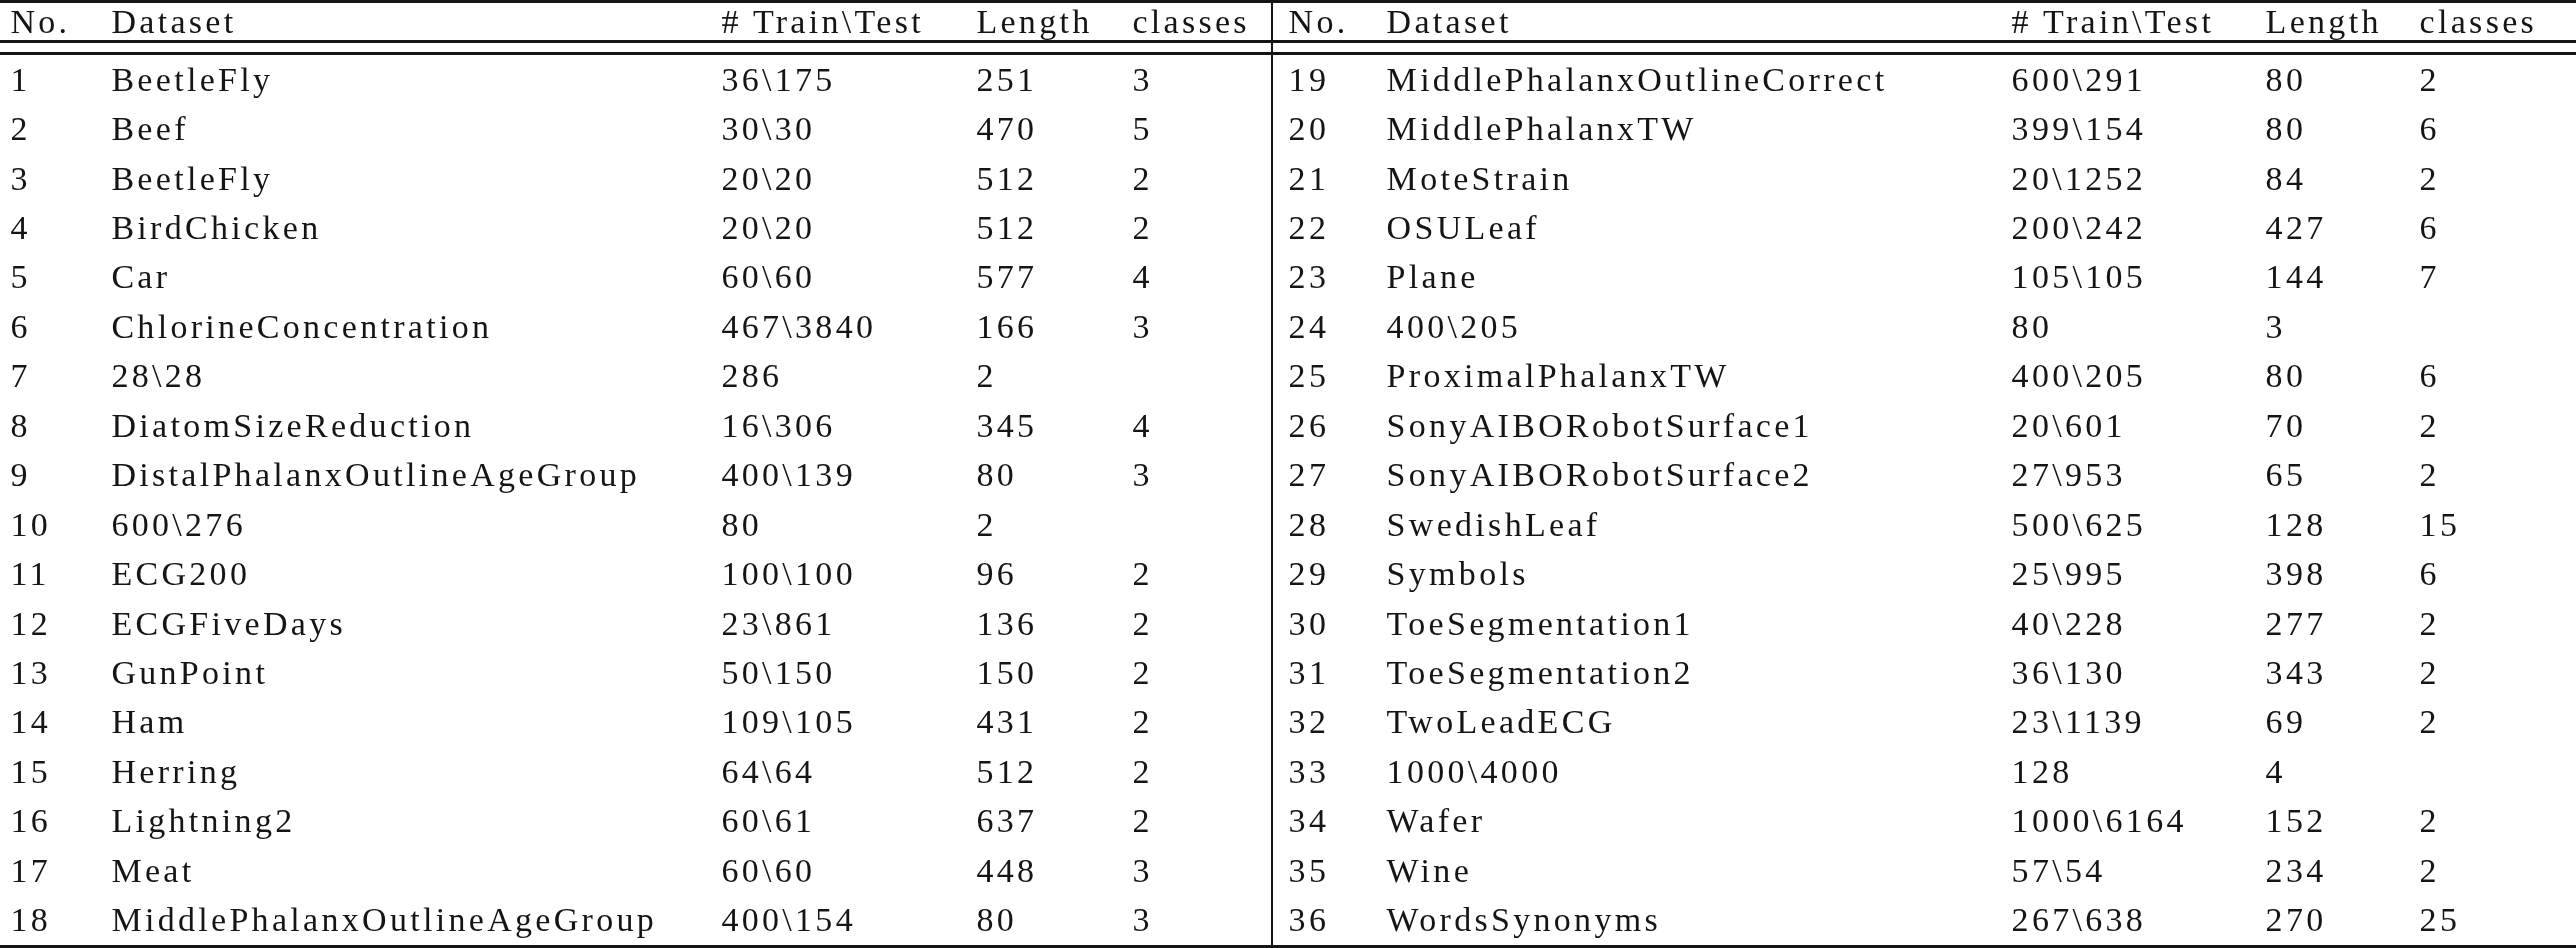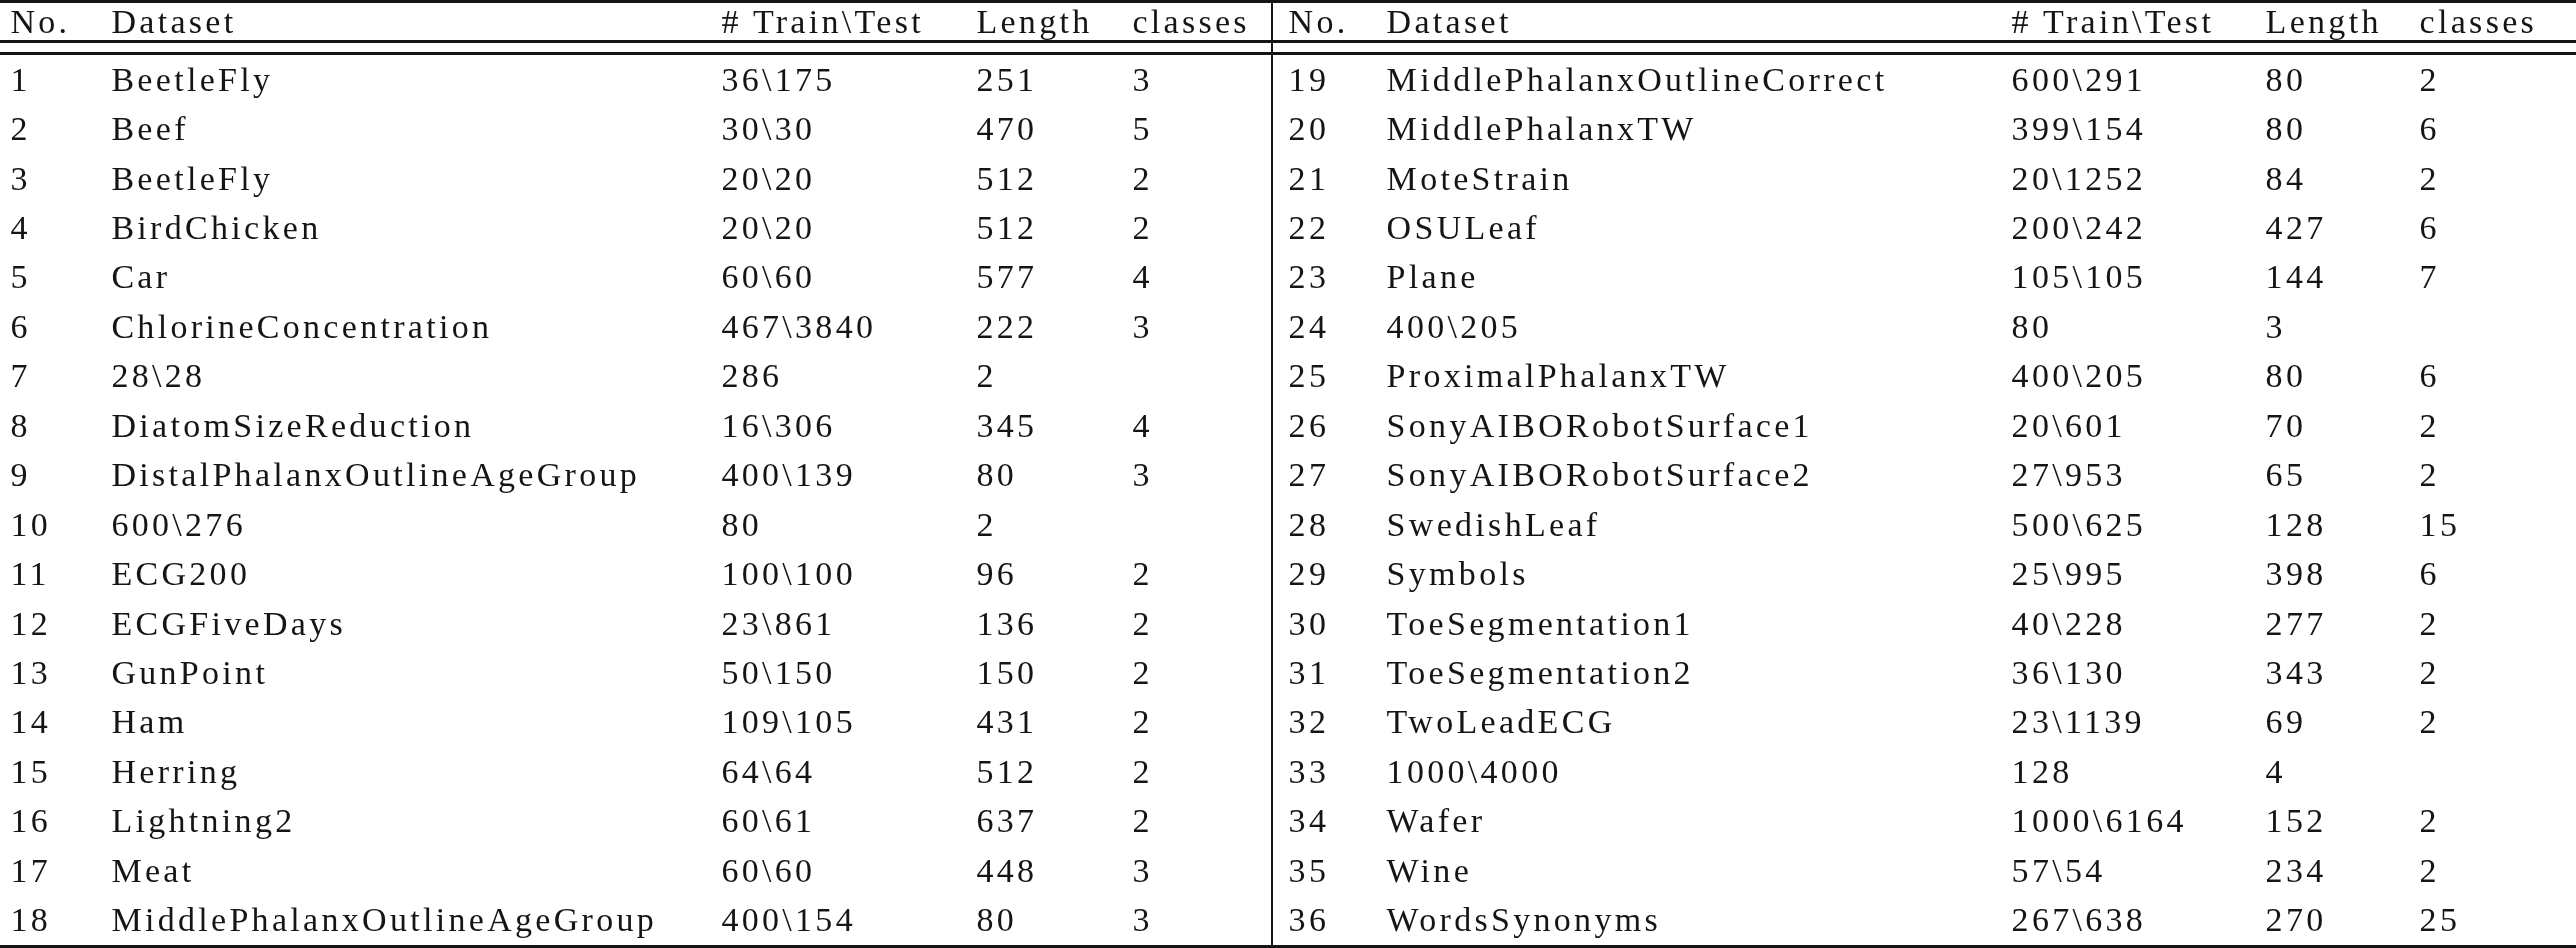--- a/index.html
+++ b/index.html
@@ -120,21 +120,21 @@
           <div class="cell">Car</div>
           <div class="cell">60\60</div>
           <div class="cell">577</div>
           <div class="cell">4</div>
         </div>
 
         <div class="row cols">
           <div class="cell">6</div>
           <div class="cell">ChlorineConcentration</div>
           <div class="cell">467\3840</div>
-          <div class="cell">222</div>
+          <div class="cell">166</div>
           <div class="cell">3</div>
         </div>
 
         <div class="row cols">
           <div class="cell">7</div>
           <div class="cell">28\28</div>
           <div class="cell">286</div>
           <div class="cell">2</div>
         </div>
 

